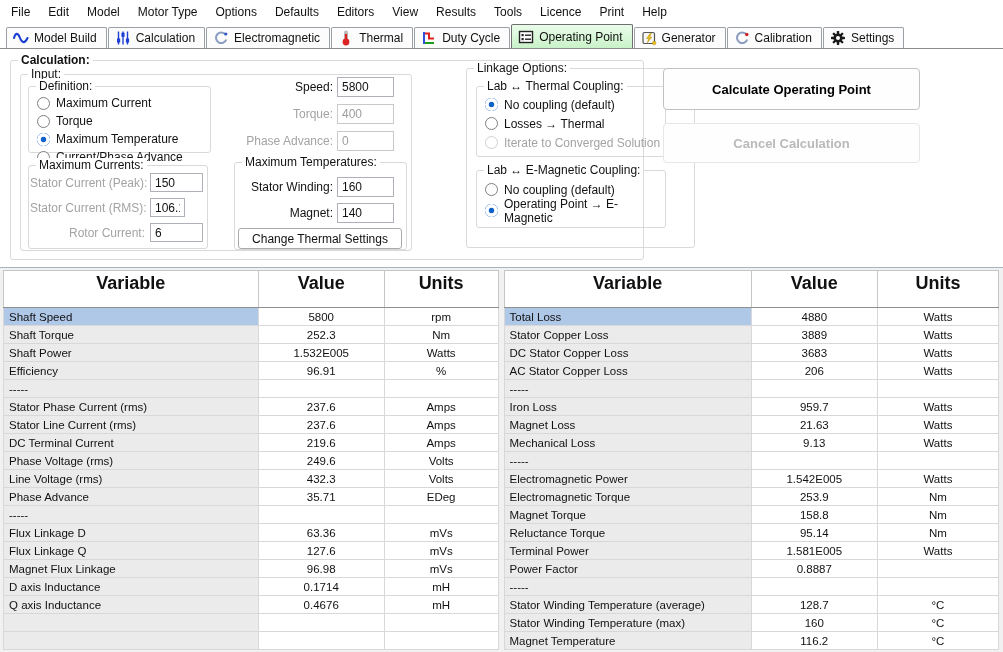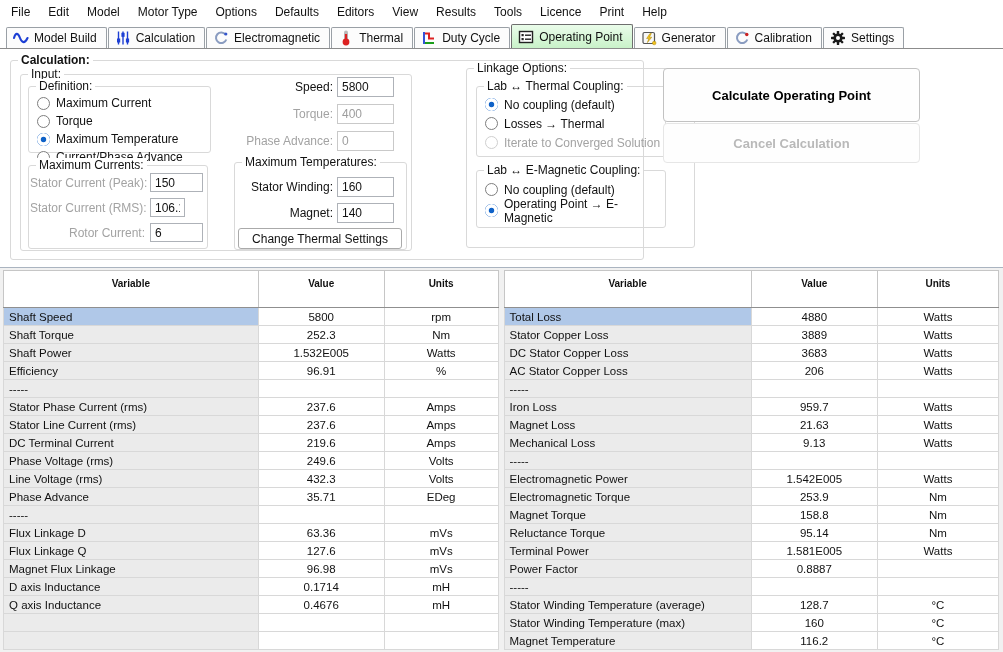--- a/index.html
+++ b/index.html
@@ -35,21 +35,21 @@
   .field.dim2 { color:#9d9d9d; border-color:#c9c9c9; }
   .smallbtn { position:absolute; border:1px solid #aaa; border-radius:3px; background:#fff;
               font-family:inherit; font-size:12px; color:#111; display:flex; align-items:center; justify-content:center; }
   .bigbtn { position:absolute; border:1px solid #c2c2c2; border-radius:4px; background:#fefefe;
             font-weight:bold; font-size:13px; display:flex; align-items:center; justify-content:center; }
   .bigbtn.disabled { color:#b9b9b9; border-color:#e6e6e6; }
   
   .tablearea { height:385px; background:#f1f1f1; border-top:1px solid #aab4c0; display:flex; gap:5px; padding:2px 4px 0 3px; }
   .rtable { flex:1; }
   table { width:100%; border-collapse:collapse; table-layout:fixed; border:1px solid #8fa0b4; background:#fff; }
-  th { height:37px; background:#fff; font-weight:bold; font-size:10px; text-align:center;
+  th { height:37px; background:#fff; font-weight:bold; font-size:18px; text-align:center;
        vertical-align:middle; padding-bottom:12px; border:1px solid #c6c6c6; border-bottom:1px solid #8f8f8f; }
   td { height:18px; font-size:11.5px; border:1px solid #d8d8d8; padding:0 4px; overflow:hidden; white-space:nowrap; }
   td.var { background:#ebebeb; text-align:left; padding-left:5px; }
   td.var.sel { background:#b0c8e8; }
   td.val, td.unit { text-align:center; background:#fff; }
 </style>
 </head>
 <body>
 
 <div class="menubar">
@@ -250,21 +250,21 @@
           </div>
 
           <div class="radio-row" style="height:21px;">
             <span class="rdot on"></span>
             <span>Operating Point → E-Magnetic</span>
           </div>
         </div>
     </div>
   </div>
 
-  <button class="bigbtn" style="left:663px; top:19px; width:257px; height:54px;">Calculate Operating Point</button>
+  <button class="bigbtn" style="left:663px; top:19px; width:257px; height:42px;">Calculate Operating Point</button>
   <button class="bigbtn disabled" style="left:663px; top:74px; width:257px; height:40px;">Cancel Calculation</button>
 
 </div>
 
 <div class="tablearea">
 
   <div class="rtable">
     <table>
       <colgroup>
           <col style="width:51.5%">

